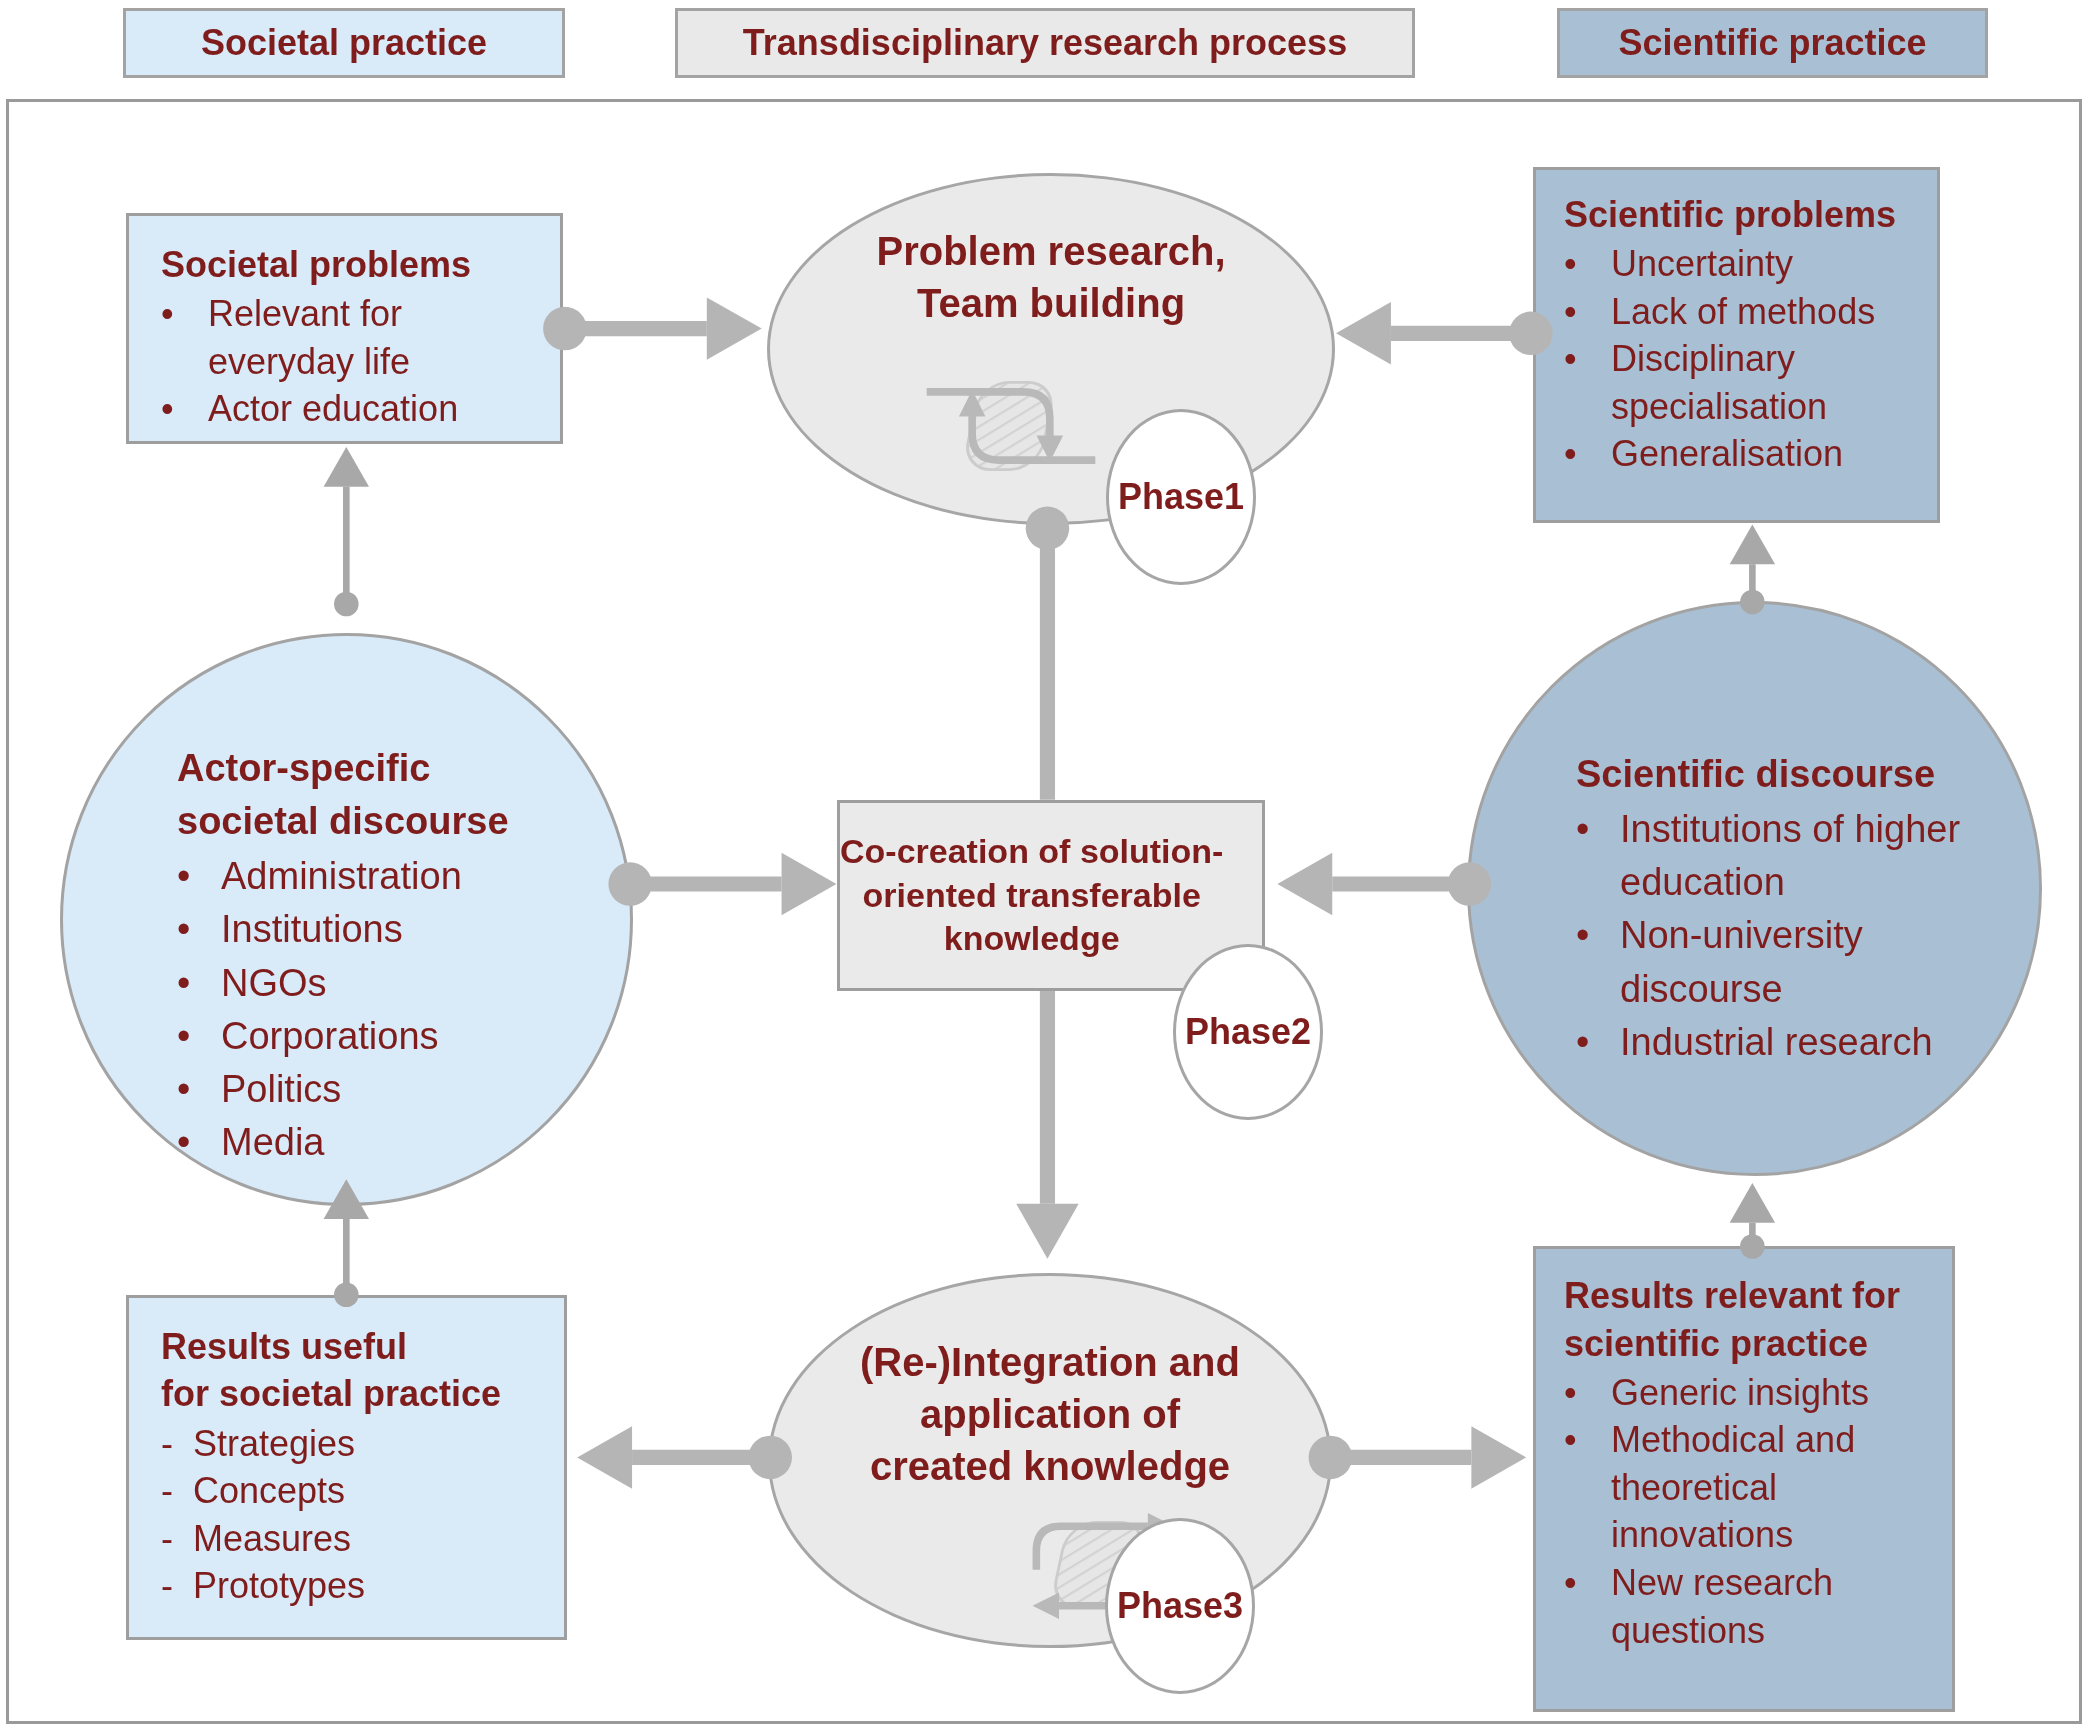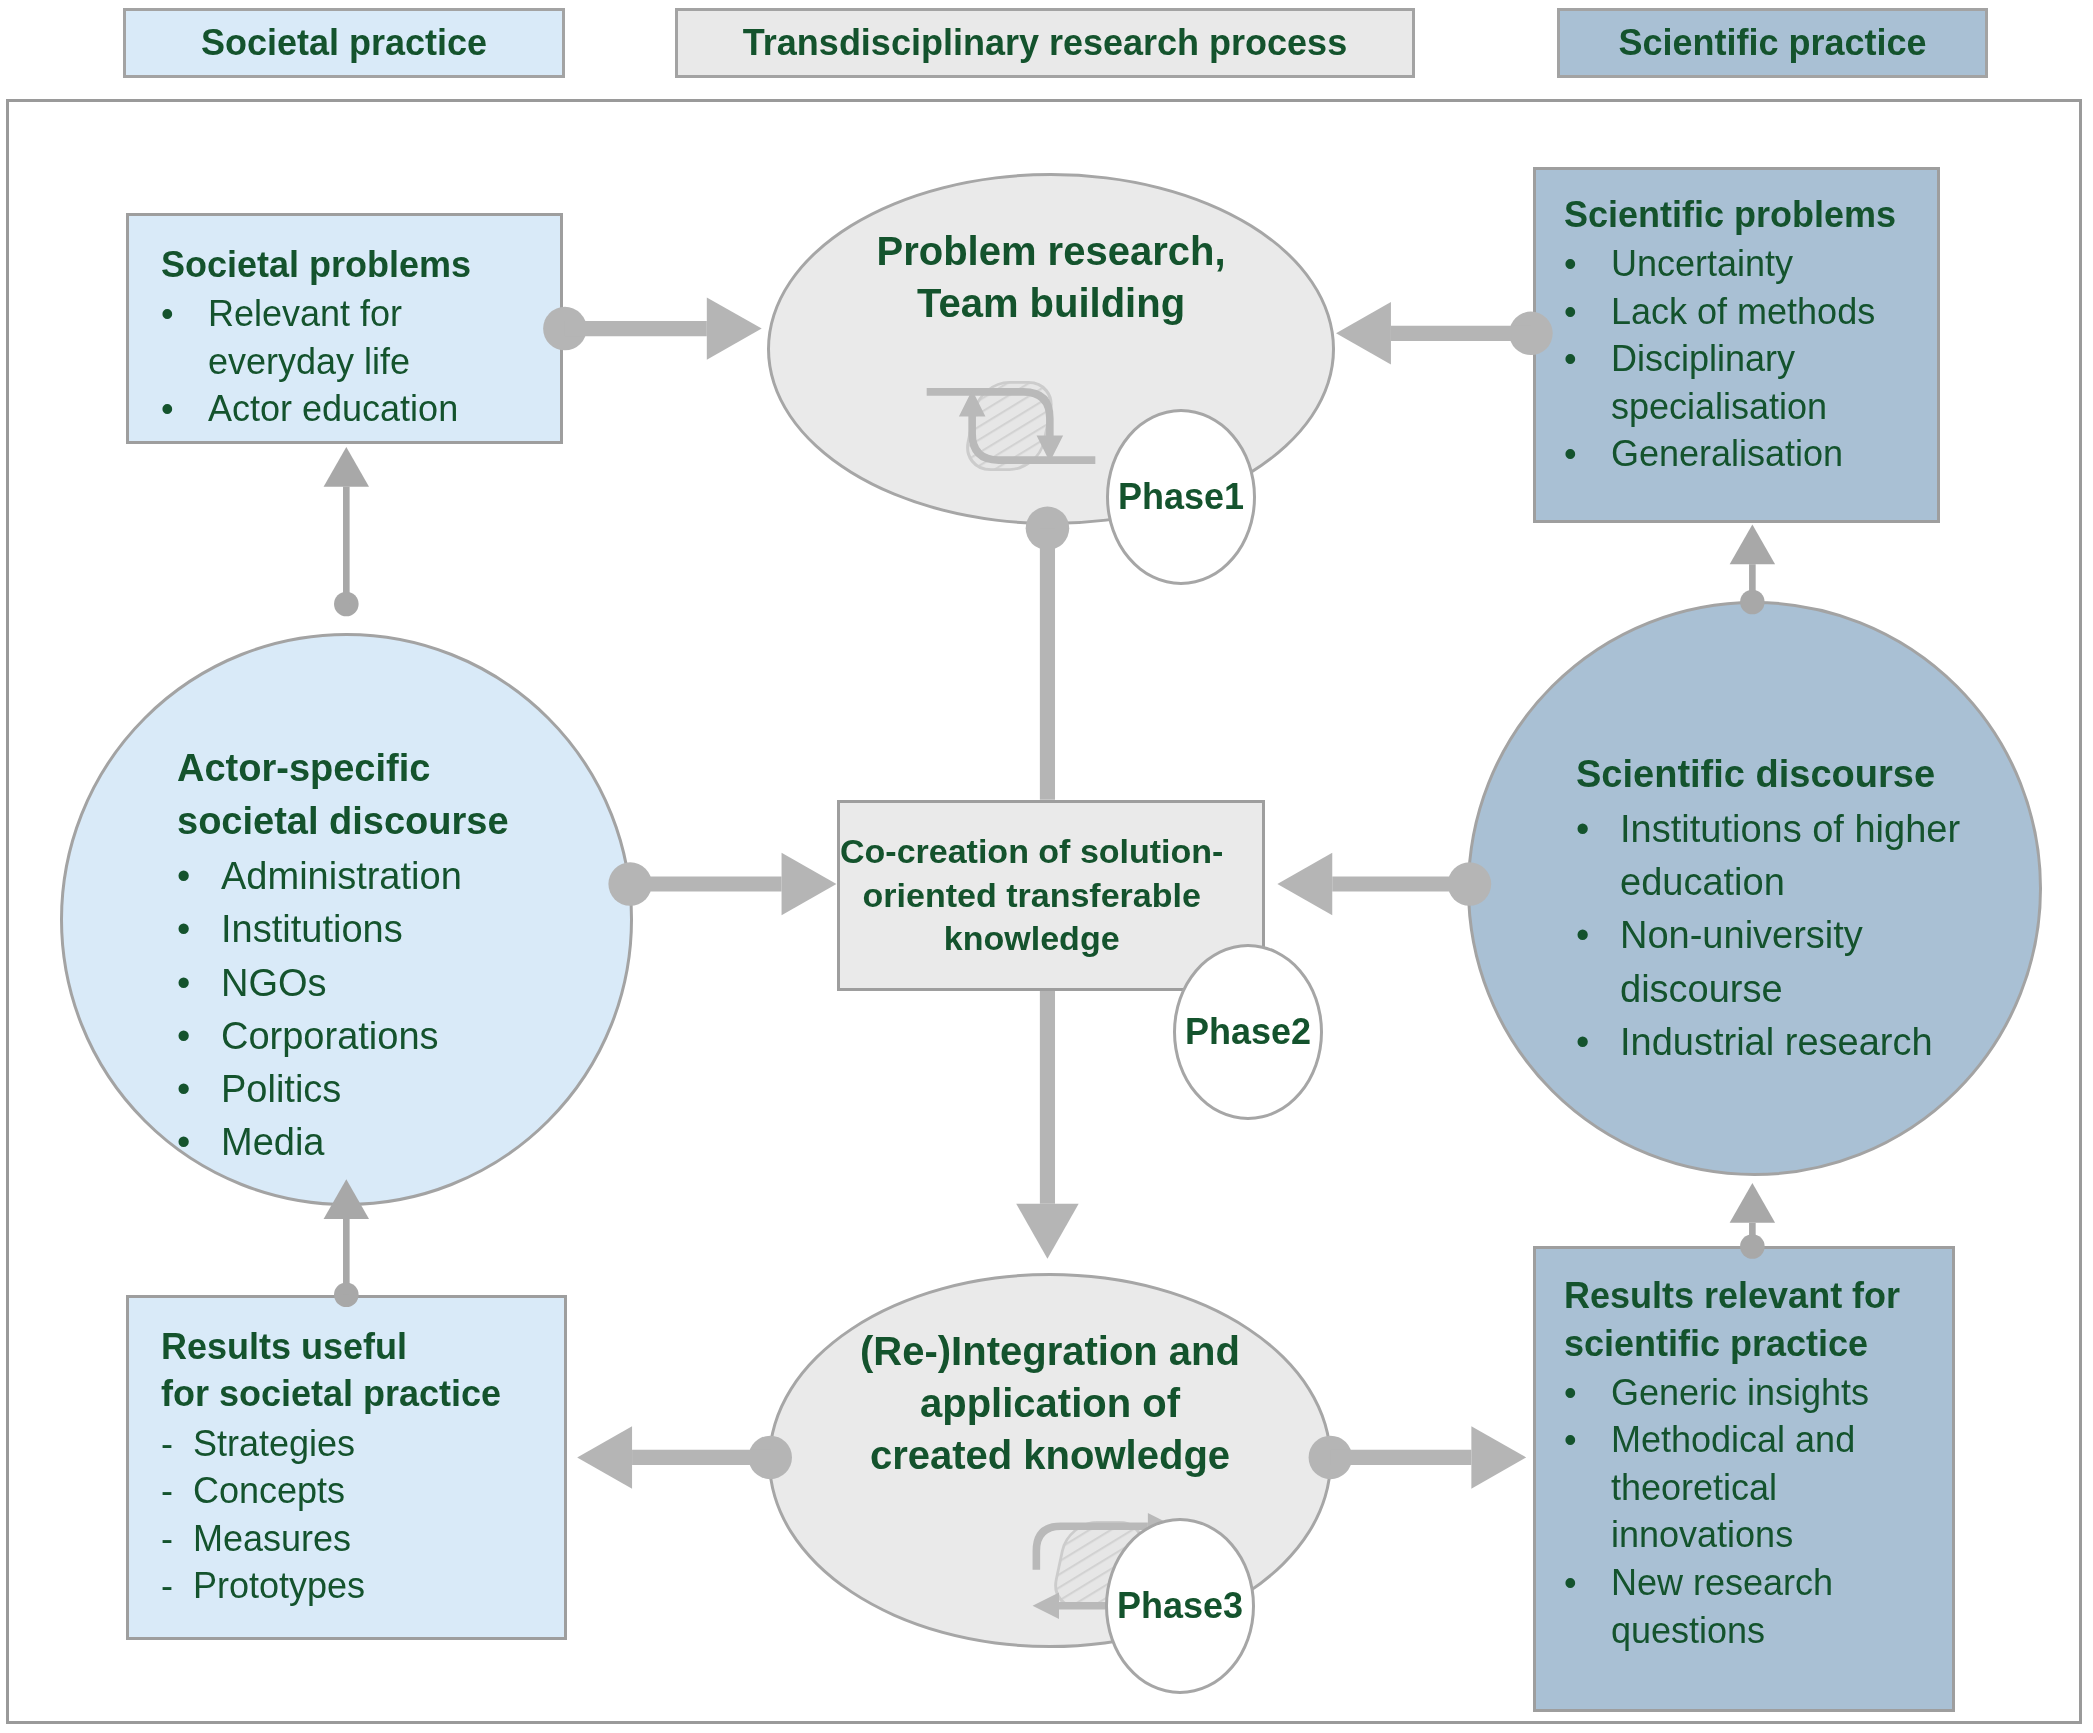--- a/index.html
+++ b/index.html
@@ -1,18 +1,18 @@
 <!DOCTYPE html>
 <html style="font-size:15px"><head>
 <meta charset="utf-8">
 <style>
   html,body{margin:0;padding:0;background:#ffffff;}
   .canvas{
     position:relative;width:2093px;height:1734px;background:#ffffff;
-    font-family:"Liberation Sans",sans-serif;color:#14532d;overflow:hidden;
+    font-family:"Liberation Sans",sans-serif;color:#7f1d1d;overflow:hidden;
   }
   
   .hdr{
     position:absolute;top:7.6px;height:70px;box-sizing:border-box;
     border:3.8px solid #a3a3a3;display:flex;align-items:center;justify-content:center;
     font-weight:bold;font-size:36px;z-index:2;
   }
   #hdr-societal{left:123px;width:442px;background:#d9eaf8;}
   #hdr-process{left:675px;width:740px;background:#e9e9e9;}
   #hdr-scientific{left:1557px;width:431px;background:#a9c0d4;}
@@ -51,21 +51,21 @@
   .bigcircle .title,.bigcircle .bullets{font-size:38px;line-height:1.4;}
   .bigcircle .mk{flex:0 0 44px;}
   
   .ellipse{position:absolute;border-radius:50%;border:3.8px solid #a6a6a6;box-sizing:border-box;z-index:2;}
   #ellipse-problem-framing{left:767px;top:173px;width:568px;height:352px;background:#eaeaea;}
   #ellipse-reintegration{left:768px;top:1273px;width:564px;height:375px;background:#eaeaea;}
   .elabel{
     position:absolute;left:0;right:0;text-align:center;font-weight:bold;font-size:40px;line-height:1.3;
   }
   #ellipse-problem-framing .elabel{top:49px;}
-  #ellipse-reintegration .elabel{top:49px;}
+  #ellipse-reintegration .elabel{top:60px;}
   .loop-icon{position:absolute;z-index:2;}
   #icon-loop-1{left:151px;top:193px;width:180px;height:114px;}
   #icon-loop-3{left:237px;top:237px;width:189px;height:106px;}
   
   .phase{
     position:absolute;width:150px;height:176px;border-radius:50%;background:#ffffff;
     border:3.8px solid #a6a6a6;box-sizing:border-box;display:flex;flex-direction:row;
     align-items:center;justify-content:center;font-weight:bold;font-size:36px;line-height:1.45;
     text-align:center;z-index:5;
   }

